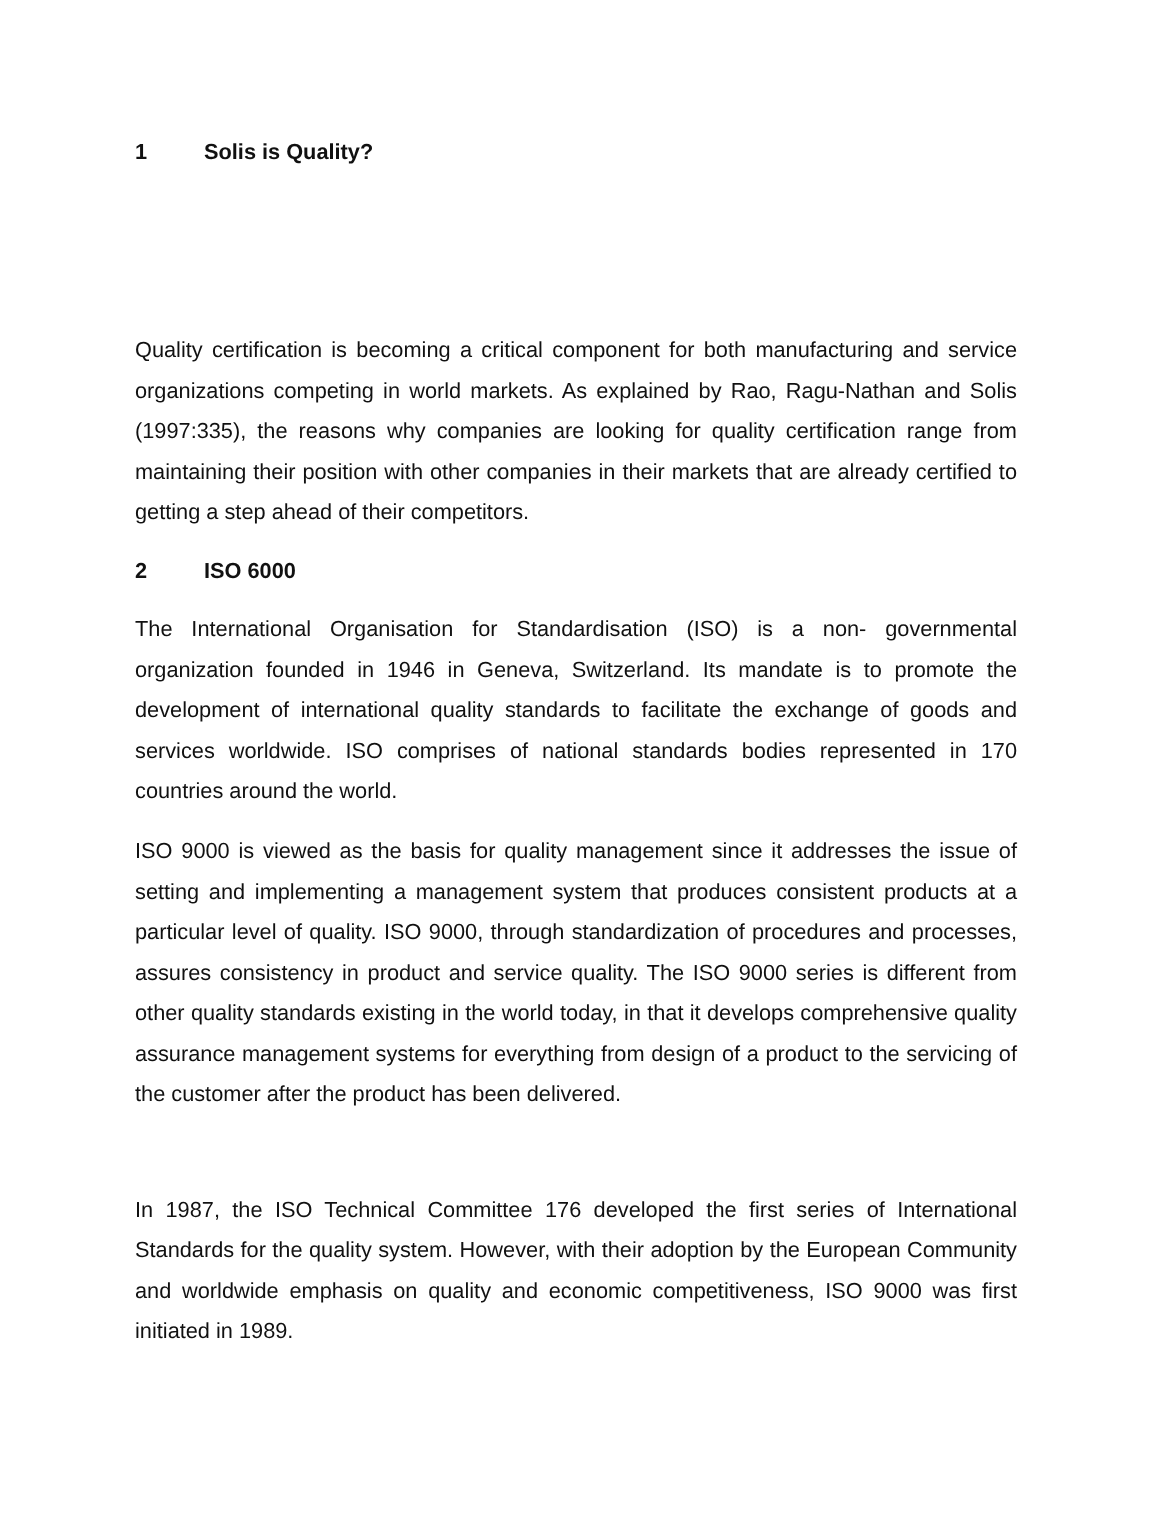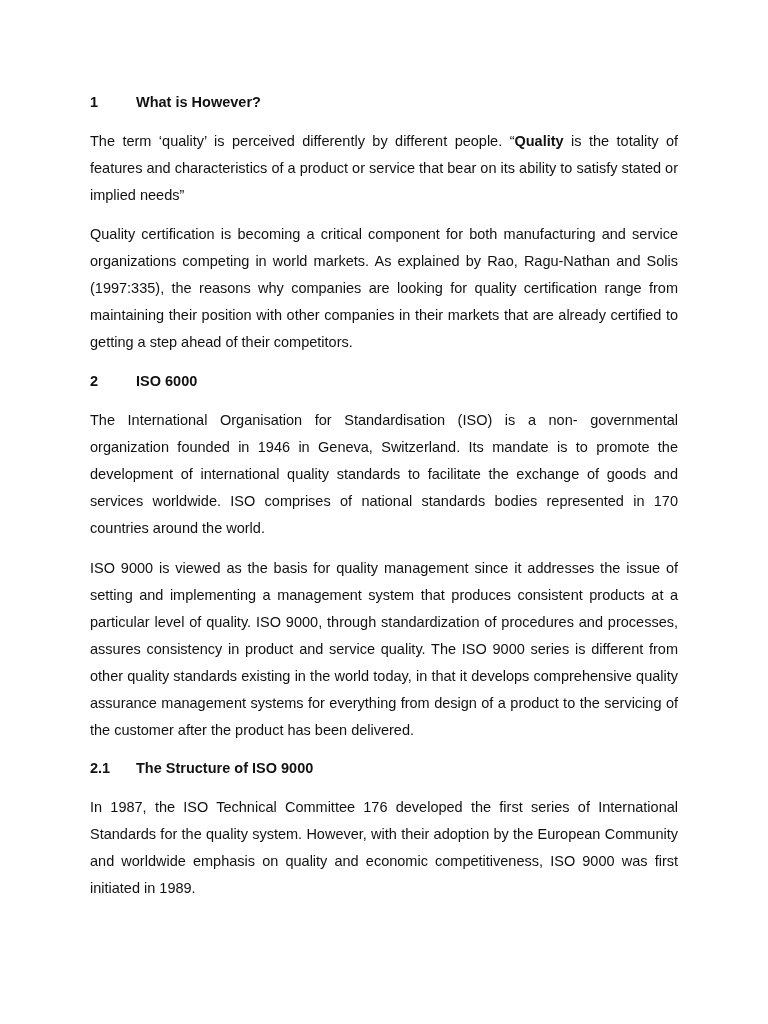--- a/index.html
+++ b/index.html
@@ -18,38 +18,31 @@
     line-height: 27px; text-align: justify;
   }
 </style>
 </head>
 <body>
 
 <div class="page">
 
   <div class="heading" style="top:94px">
     <span class="num">1</span>
-    <span>What is However?</span>
+    <span>Solis is Quality?</span>
   </div>
 
-  <div class="para" style="top:128px">
-    <span>The term ‘quality’ is perceived differently by different people. “</span><b>Quality</b><span> is the totality of features and characteristics of a product or service that bear on its ability to satisfy stated or implied needs”</span>
-  </div>
 
   <div class="para" style="top:221px">Quality certification is becoming a critical component for both manufacturing and service organizations competing in world markets. As explained by Rao, Ragu-Nathan and Solis (1997:335), the reasons why companies are looking for quality certification range from maintaining their position with other companies in their markets that are already certified to getting a step ahead of their competitors.</div>
 
   <div class="heading" style="top:373px">
     <span class="num">2</span>
     <span>ISO 6000</span>
   </div>
 
   <div class="para" style="top:407px">The International Organisation for Standardisation (ISO) is a non- governmental organization founded in 1946 in Geneva, Switzerland. Its mandate is to promote the development of international quality standards to facilitate the exchange of goods and services worldwide. ISO comprises of national standards bodies represented in 170 countries around the world.</div>
 
   <div class="para" style="top:555px">ISO 9000 is viewed as the basis for quality management since it addresses the issue of setting and implementing a management system that produces consistent products at a particular level of quality. ISO 9000, through standardization of procedures and processes, assures consistency in product and service quality. The ISO 9000 series is different from other quality standards existing in the world today, in that it develops comprehensive quality assurance management systems for everything from design of a product to the servicing of the customer after the product has been delivered.</div>
 
-  <div class="heading" style="top:760px">
-    <span class="num">2.1</span>
-    <span>The Structure of ISO 9000</span>
-  </div>
 
   <div class="para" style="top:794px">In 1987, the ISO Technical Committee 176 developed the first series of International Standards for the quality system. However, with their adoption by the European Community and worldwide emphasis on quality and economic competitiveness, ISO 9000 was first initiated in 1989.</div>
 
 </div>
 
 </body></html>

